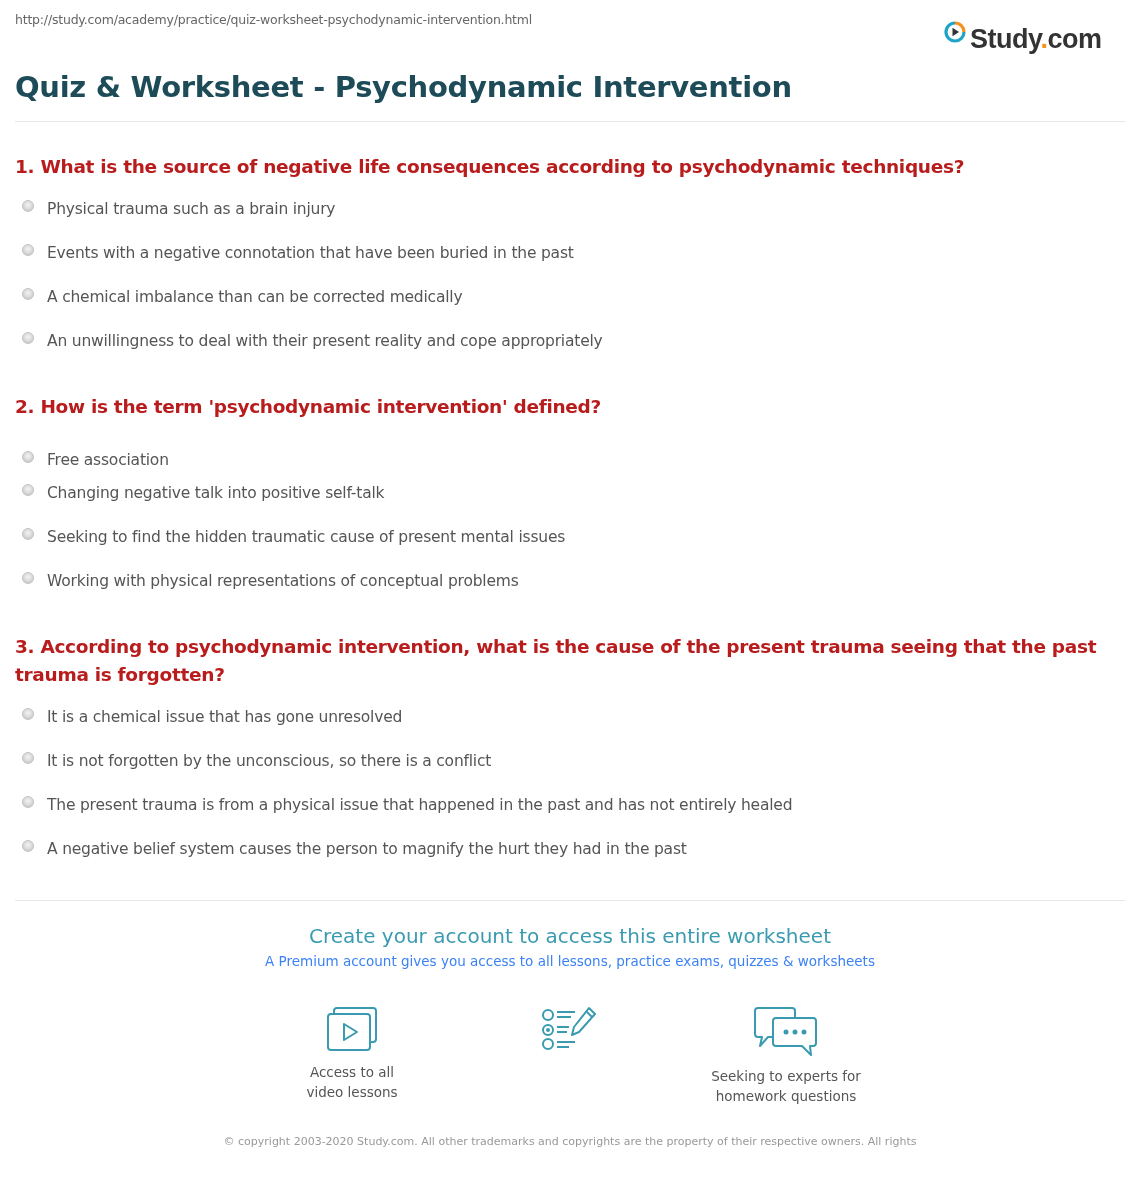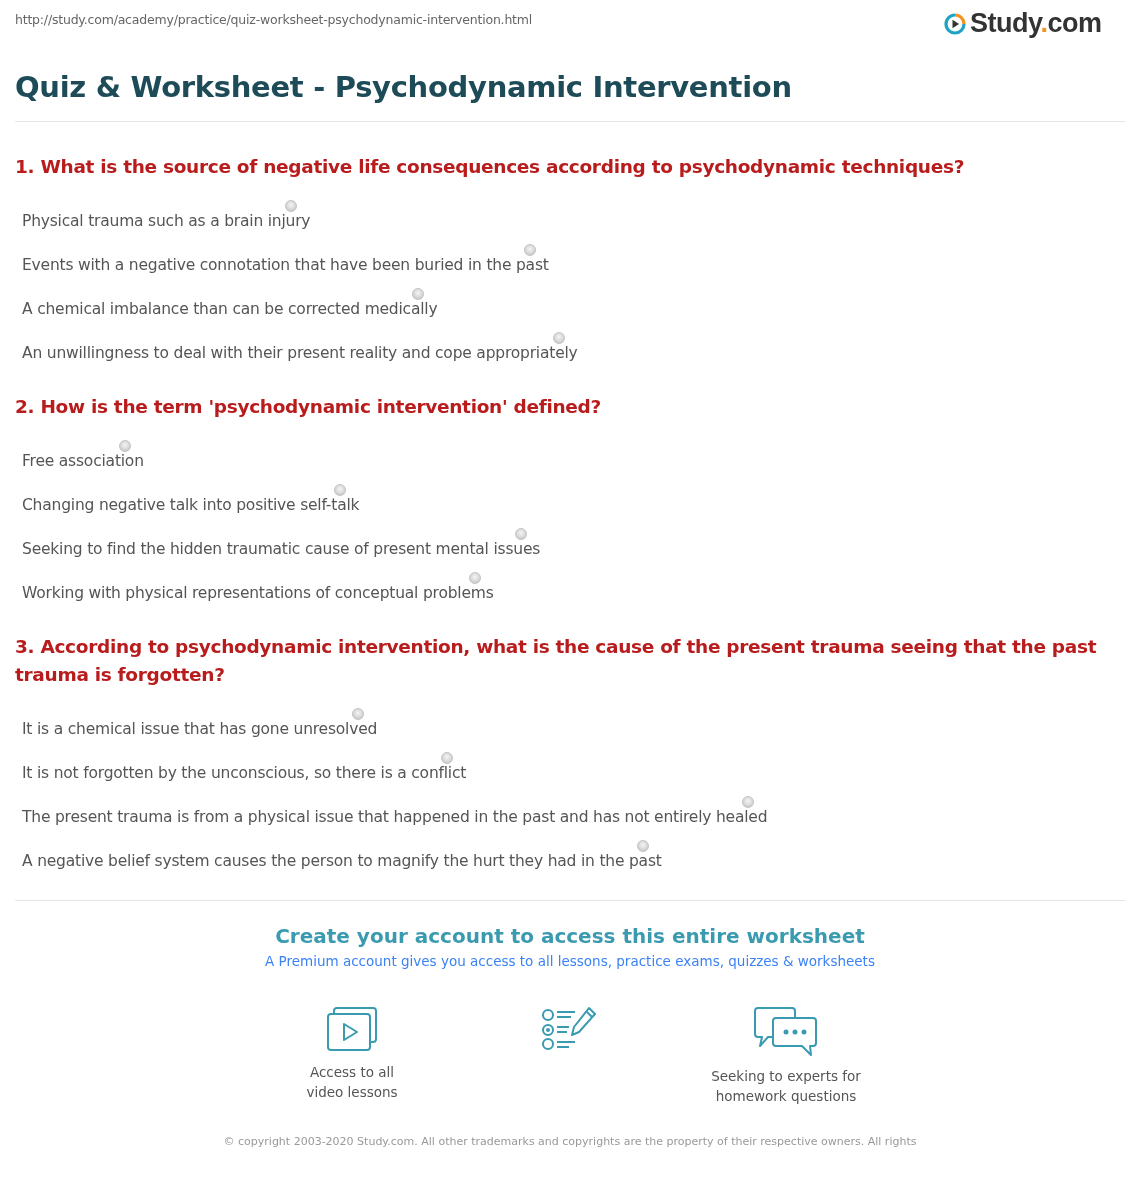--- a/index.html
+++ b/index.html
@@ -1,29 +1,29 @@
 <!DOCTYPE html>
 <html><head>
 <meta charset="utf-8">
 <style>
   * { box-sizing: border-box; margin: 0; padding: 0; }
   html, body { width: 1140px; background: #ffffff; }
   body { font-family: "DejaVu Sans", "Liberation Sans", sans-serif; color: #555; position: relative; height: 1197px; overflow: hidden; }
   .url { position: absolute; left: 15px; top: 12px; font-size: 12.5px; color: #666; letter-spacing: -0.2px; }
   .logo { position: absolute; left: 944px; top: 8px; display: flex; align-items: center; }
   .logo-icon { width: 22px; height: 22px; margin-right: 4px; }
-  .logo-text { font-size: 27px; font-weight: bold; color: #333; letter-spacing: -0.5px; font-family: "Liberation Sans", sans-serif; }
+  .logo-text { font-size: 27px; font-weight: bold; color: #333; letter-spacing: -0.5px; font-family: "Liberation Sans", sans-serif; margin-top: 16px; }
   .logo-text .dot { color: #f5911e; }
   .title { position: absolute; left: 15px; top: 70px; font-size: 29px; color: #1d4c58; font-weight: bold; letter-spacing: -0.3px; }
   .rule { position: absolute; left: 15px; right: 15px; height: 1px; background: #e6e6e6; }
   .question { position: absolute; left: 15px; width: 1090px; font-size: 18.5px; font-weight: bold; color: #b91c1c; line-height: 28px; letter-spacing: -0.3px; }
-  .option { position: absolute; left: 22px; display: flex; align-items: flex-end; font-size: 15.5px; color: #555; letter-spacing: -0.2px; flex-direction: column; }
+  .option { position: absolute; left: 22px; display: flex; align-items: flex-start; font-size: 15.5px; color: #555; letter-spacing: -0.2px; }
   .radio { width: 12px; height: 12px; border-radius: 50%; background: radial-gradient(circle at 50% 40%, #f4f4f4 0%, #d8d8d8 55%, #b8b8b8 100%); border: 1px solid #c4c4c4; margin-right: 13px; flex-shrink: 0; }
   .cta { position: absolute; left: 0; width: 1140px; text-align: center; }
-  .cta-title { top: 924px; font-size: 20px; color: #3a9bb0; font-weight: bold; }
+  .cta-title { top: 924px; font-size: 20px; color: #3a9bb0; font-weight: normal; }
   .cta-sub { top: 953px; font-size: 13.5px; color: #3b82f6; }
   .feature { position: absolute; width: 180px; text-align: center; }
   .feature svg { display: block; margin: 0 auto; }
   .feature-label { margin-top: 10px; font-size: 13.5px; color: #555; line-height: 20px; }
   .footer { position: absolute; top: 1133px; left: 210px; width: 720px; text-align: center; font-size: 11px; color: #999; line-height: 17px; }
 </style>
 </head>
 <body>
 
 <div class="url">http://study.com/academy/practice/quiz-worksheet-psychodynamic-intervention.html</div>
@@ -52,21 +52,21 @@
 <label class="option" style="top:288px">
     <span class="radio"></span>
     <span>A chemical imbalance than can be corrected medically</span>
   </label>
 <label class="option" style="top:332px">
     <span class="radio"></span>
     <span>An unwillingness to deal with their present reality and cope appropriately</span>
   </label>
 
 <div class="question" style="top:393px">2. How is the term 'psychodynamic intervention' defined?</div>
-<label class="option" style="top:440px">
+<label class="option" style="top:451px">
     <span class="radio"></span>
     <span>Free association</span>
   </label>
 <label class="option" style="top:484px">
     <span class="radio"></span>
     <span>Changing negative talk into positive self-talk</span>
   </label>
 <label class="option" style="top:528px">
     <span class="radio"></span>
     <span>Seeking to find the hidden traumatic cause of present mental issues</span>

